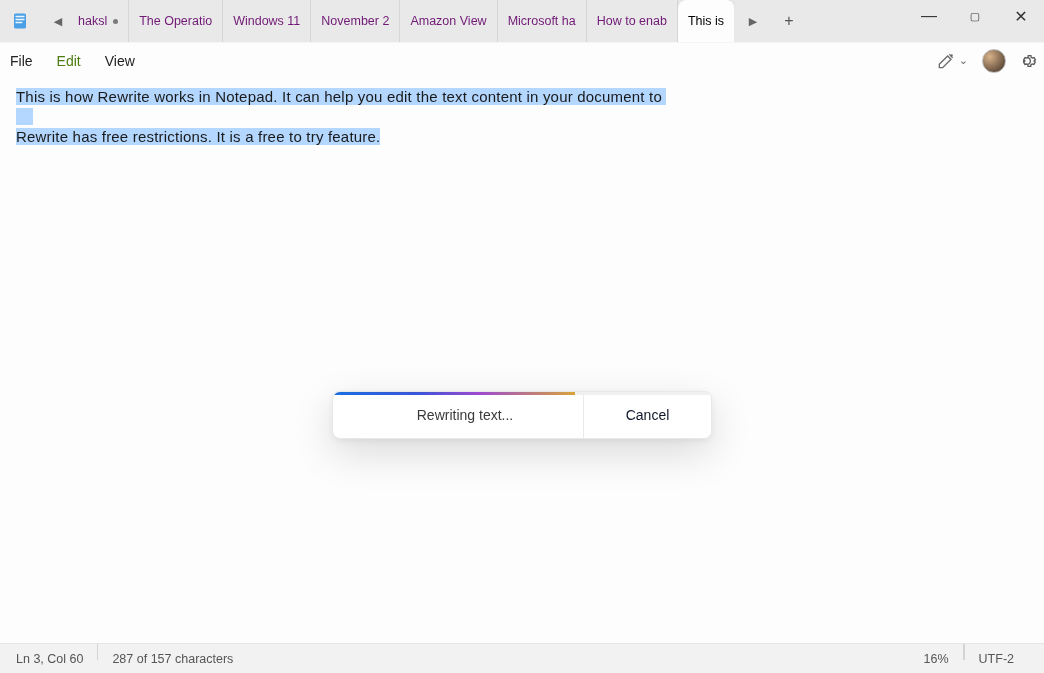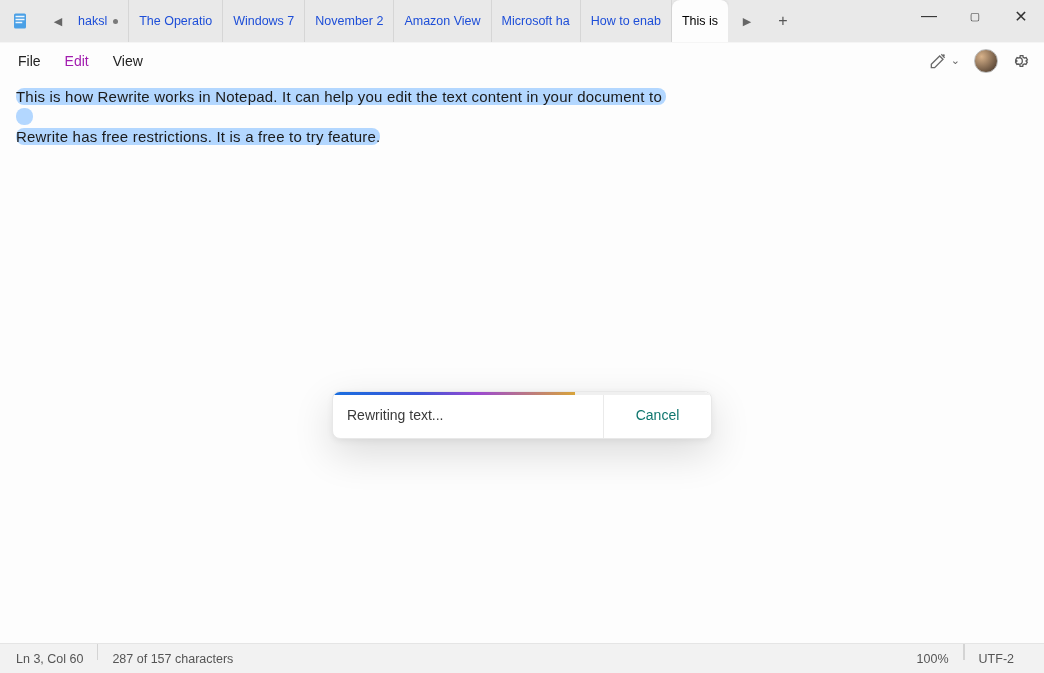--- a/index.html
+++ b/index.html
@@ -5,55 +5,55 @@
   * { box-sizing: border-box; margin: 0; padding: 0; font-family: "Segoe UI", Arial, sans-serif; }
   html, body { width: 1044px; height: 673px; overflow: hidden; background: #f5f5f5; }
   .window { width: 1044px; height: 673px; display: flex; flex-direction: column; background: #f9f9f9; position: relative; }
 
   
   .titlebar { height: 42px; background: #e9e9e9; display: flex; align-items: stretch; position: relative; }
   .app-icon { width: 40px; display: flex; align-items: center; justify-content: center; }
   .app-icon svg { width: 18px; height: 18px; }
   .tab-scroll-left, .tab-scroll-right, .new-tab-btn { width: 36px; display: flex; align-items: center; justify-content: center; color: #444; }
   .tabs { display: flex; align-items: stretch; flex: 0 0 auto; max-width: 720px; overflow: hidden; }
-  .tab { display: flex; align-items: center; padding: 0 10px; font-size: 12.5px; color: #1d4ed8; border-right: 1px solid rgba(0,0,0,0.08); gap: 6px; position: relative; height: 42px; cursor: default; white-space: nowrap; }
+  .tab { display: flex; align-items: center; padding: 0 10px; font-size: 12.5px; color: #701a75; border-right: 1px solid rgba(0,0,0,0.08); gap: 6px; position: relative; height: 42px; cursor: default; white-space: nowrap; }
   .tab.first-tab { padding-left: 2px; }
   .tab.active { background: #fdfdfd; border-top-left-radius: 8px; border-top-right-radius: 8px; box-shadow: 0 -1px 2px rgba(0,0,0,0.05); color:#000; position: relative; z-index: 2; }
   .tab .dot { width:5px; height:5px; border-radius:50%; background:#7a7a7a; display:inline-block; }
   .win-controls { margin-left: auto; display: flex; }
   .win-btn { width: 46px; height: 32px; display: flex; align-items: center; justify-content: center; color:#333; }
 
   
-  .menubar { height: 36px; background: #fdfdfd; display:flex; align-items:center; padding: 0 8px; gap: 4px; border-top: 1px solid rgba(0,0,0,0.03); }
+  .menubar { height: 36px; background: #fdfdfd; display:flex; align-items:center; padding: 0 0; gap: 4px; border-top: 1px solid rgba(0,0,0,0.03); }
   .menu-item { padding: 4px 10px; font-size: 14px; color:#222; border-radius:4px; }
-  .menu-item.disabled { color:#a21caf; }
+  .menu-item.disabled { color:#4d7c0f; }
   .menubar-right { margin-left:auto; display:flex; align-items:center; gap:10px; padding-right:6px; }
   .rewrite-icon, .settings-icon { width:22px; height:22px; display:flex; align-items:center; justify-content:center; color:#555; }
   .rewrite-group { display:flex; align-items:center; gap:2px; padding:2px 4px; border-radius:4px; }
   .avatar { width:24px; height:24px; border-radius:50%; background: radial-gradient(circle at 30% 30%, #d8b28a, #3c2d22); border:1px solid #bbb; }
 
   
   .editor-area { flex:1; background:#fdfdfd; position:relative; }
   .editor-content { padding: 10px 16px 10px 16px; font-family: Consolas, "Courier New", monospace; font-size: 15px; line-height: 18px; color:#1a1a1a; white-space: pre; letter-spacing: 0.2px; }
-  .sel { background:#b3d7ff;border-radius:8px; }
+  .sel { background:#b3d7ff; }
   .scrollbar-v { position:absolute; right:0; top:0; width:14px; height:100%; background:transparent; }
   .scrollbar-v .thumb { position:absolute; right:2px; top:2px; width:10px; height:120px; background: rgba(0,0,0,0); border-radius:5px; }
 
   
   .statusbar { height:30px; background:#f2f2f2; border-top:1px solid rgba(0,0,0,0.05); display:flex; align-items:flex-start; font-size:12.5px; color:#555; padding: 0 16px; }
   .status-cell { padding: 0 14px; height:100%; display:flex; align-items:center; }
   .status-sep { width:1px; height:16px; background: rgba(0,0,0,0.12); }
   .status-spacer { flex:1; }
 
   
   .dialog-shadow { position:absolute; left:332px; top:313px; width:380px; height:48px; background:#ffffff; border-radius:8px; border:1px solid #e8e8e8; box-shadow: 0 14px 40px rgba(0,0,0,0.14), 0 2px 6px rgba(0,0,0,0.06); display:flex; align-items:center; overflow:hidden; }
   .dialog-progress-track { position:absolute; top:0; left:0; right:0; height:3px; background:#f0f0f0; }
   .dialog-progress-fill { position:absolute; top:0; left:0; height:3px; width:64%; background: linear-gradient(90deg, #1a6fe0 0%, #3a55d8 35%, #9b4ad0 60%, #d8a43a 100%); }
-  .dialog-label { padding-left:14px; font-size:14px; color:#3a3a3a; flex:1; }
-  .dialog-cancel { width:108px; height:100%; border-left:1px solid #eaeaea; display:flex; align-items:center; justify-content:center; font-size:14px; color:#0f766e; background:#fff; }
+  .dialog-label { padding-left:14px; font-size:14px; color:#3a3a3a; flex:1;text-align:center; }
+  .dialog-cancel { width:128px; height:100%; border-left:1px solid #eaeaea; display:flex; align-items:center; justify-content:center; font-size:14px; color:#0f172a; background:#fff; }
 
   .chev { font-size:11px; color:#666; }
 </style>
 </head>
 <body>
 
 <div class="window">
 
   <div class="titlebar">
     <div class="app-icon">
@@ -71,21 +71,21 @@
 
     <div class="tabs">
       <div class="tab first-tab">
         <span>haksl</span>
         <span class="dot"></span>
       </div>
       <div class="tab">
         <span>The Operatio</span>
       </div>
       <div class="tab">
-        <span>Windows 7</span>
+        <span>Windows 11</span>
       </div>
       <div class="tab">
         <span>November 2</span>
       </div>
       <div class="tab">
         <span>Amazon View</span>
       </div>
       <div class="tab">
         <span>Microsoft ha</span>
       </div>
@@ -158,19 +158,19 @@
       <div class="dialog-label">Rewriting text...</div>
       <div class="dialog-cancel">Cancel</div>
     </div>
   </div>
 
   <div class="statusbar">
     <div class="status-cell" style="padding-left:0">Ln 3, Col 60</div>
     <div class="status-sep"></div>
     <div class="status-cell">287 of 157 characters</div>
     <div class="status-spacer"></div>
-    <div class="status-cell">100%</div>
+    <div class="status-cell">16%</div>
     <div class="status-sep"></div>
     <div class="status-sep"></div>
     <div class="status-cell">UTF-2</div>
   </div>
 
 </div>
 
 </body></html>

